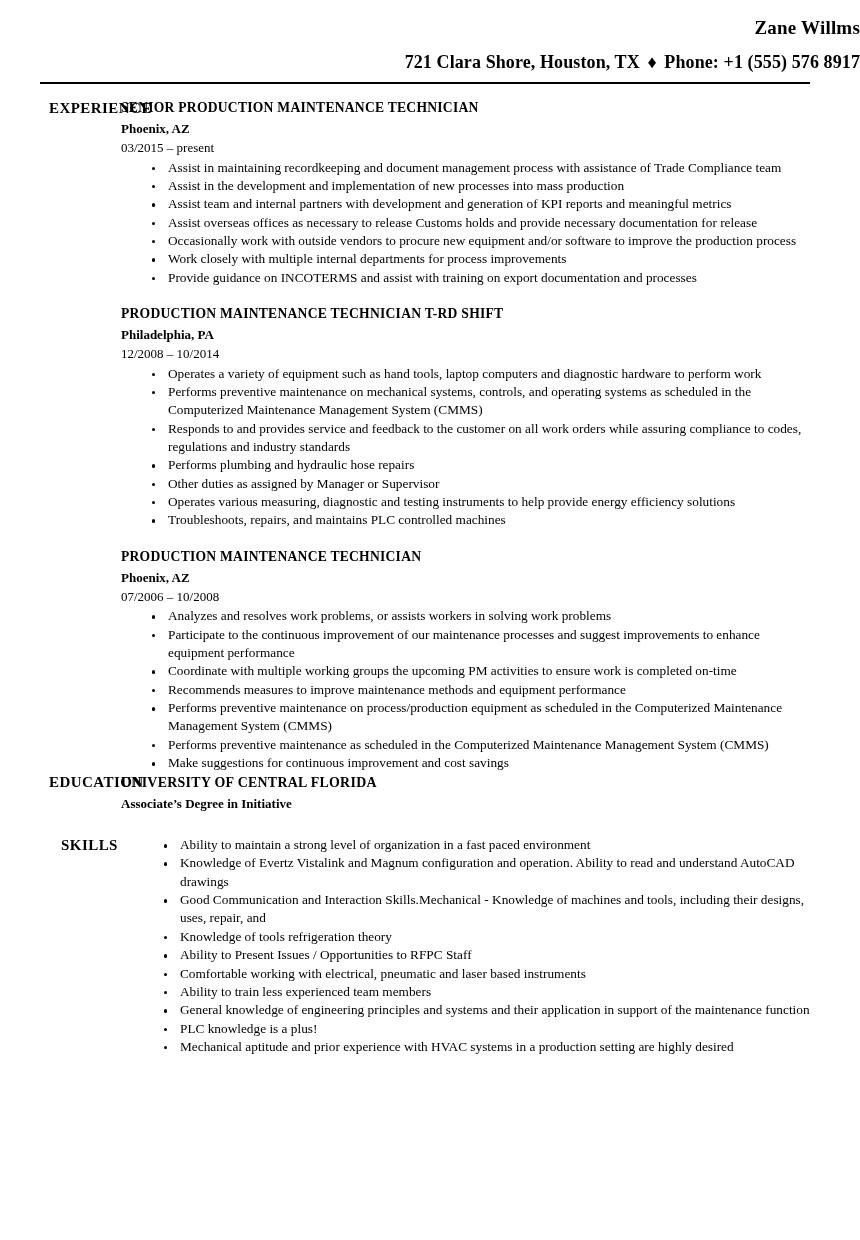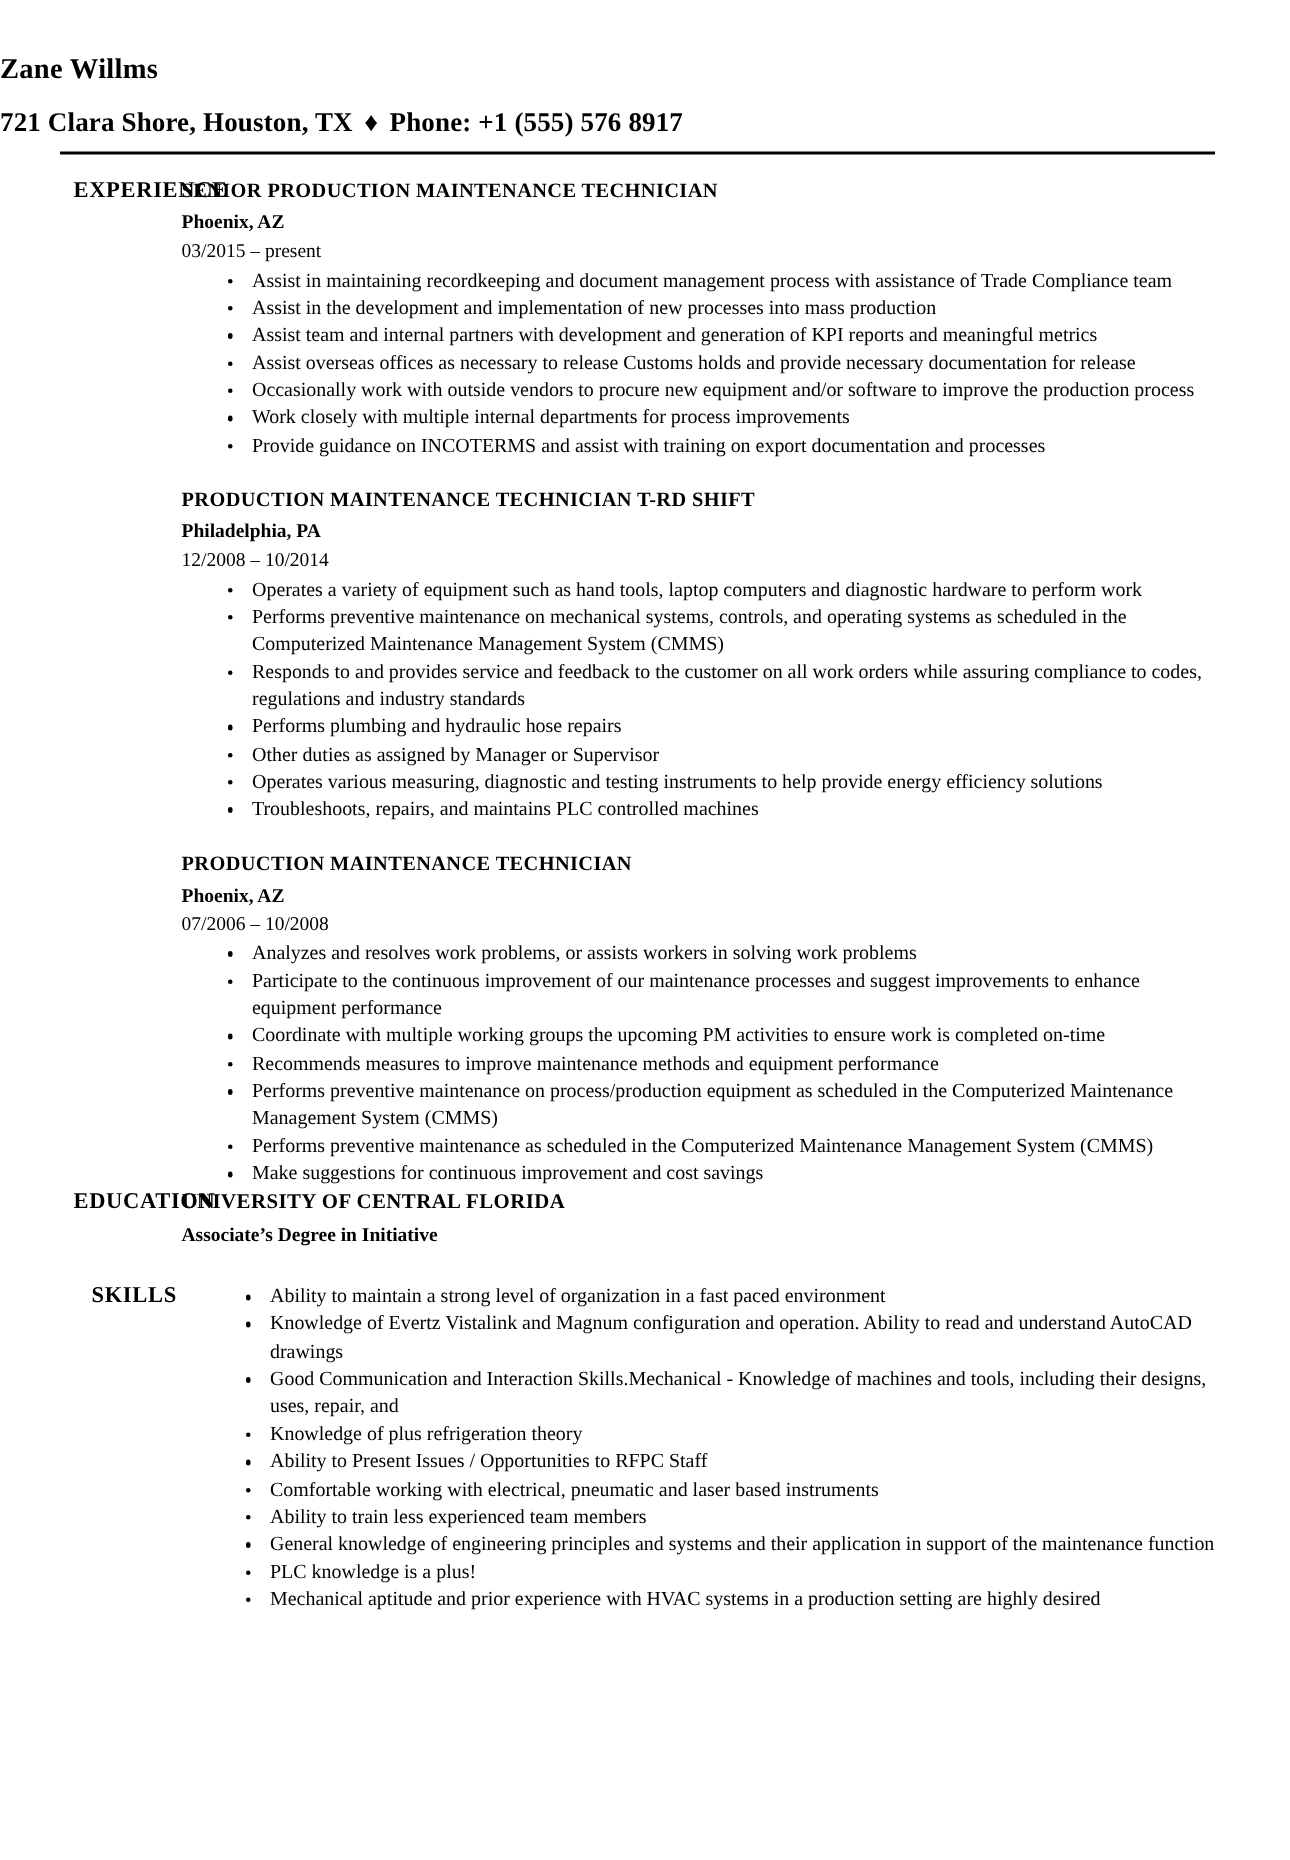--- a/index.html
+++ b/index.html
@@ -11,22 +11,22 @@
     width: 860px;
     height: 1240px;
     font-family: "Liberation Serif", "DejaVu Serif", serif;
     color: #000000;
     position: relative;
     overflow: hidden;
   }
 
   
   .resume-header {
-    text-align: left;
-    padding-top: 36px;
+    text-align: right;
+    padding-top: 17px;
   }
   .cand-name {
     font-size: 19px;
     font-weight: bold;
     letter-spacing: 0.2px;
     line-height: 1.15;
   }
   .cand-contact {
     font-size: 18px;
     font-weight: bold;
@@ -215,21 +215,21 @@
       </div>
     </div>
 
     <div class="section skills-section">
       <div class="section-label">SKILLS</div>
       <div class="section-content">
         <ul class="bullets">
           <li>Ability to maintain a strong level of organization in a fast paced environment</li>
           <li>Knowledge of Evertz Vistalink and Magnum configuration and operation. Ability to read and understand AutoCAD drawings</li>
           <li>Good Communication and Interaction Skills.Mechanical - Knowledge of machines and tools, including their designs, uses, repair, and</li>
-          <li>Knowledge of plus refrigeration theory</li>
+          <li>Knowledge of tools refrigeration theory</li>
           <li>Ability to Present Issues / Opportunities to RFPC Staff</li>
           <li>Comfortable working with electrical, pneumatic and laser based instruments</li>
           <li>Ability to train less experienced team members</li>
           <li>General knowledge of engineering principles and systems and their application in support of the maintenance function</li>
           <li>PLC knowledge is a plus!</li>
           <li>Mechanical aptitude and prior experience with HVAC systems in a production setting are highly desired</li>
         </ul>
       </div>
     </div>
 

